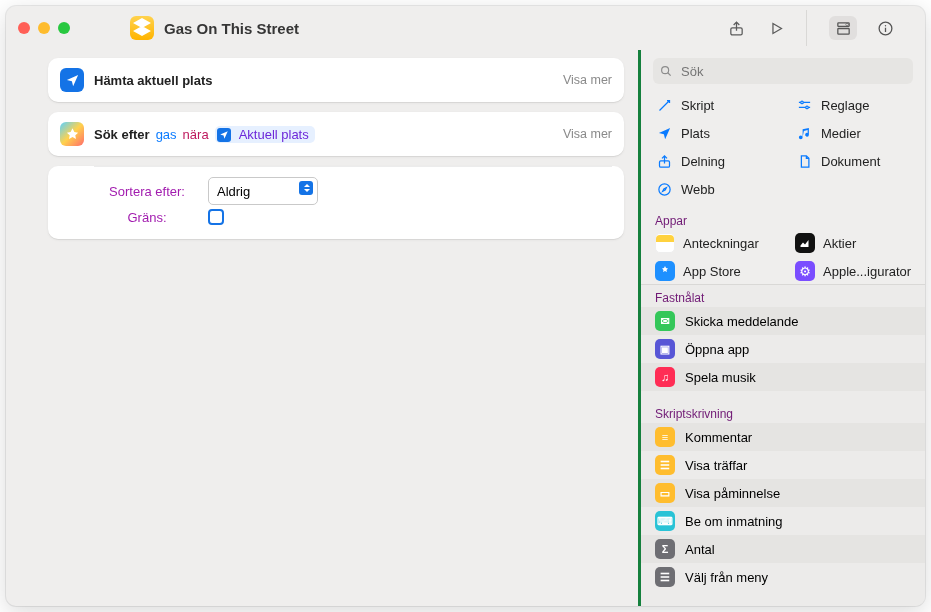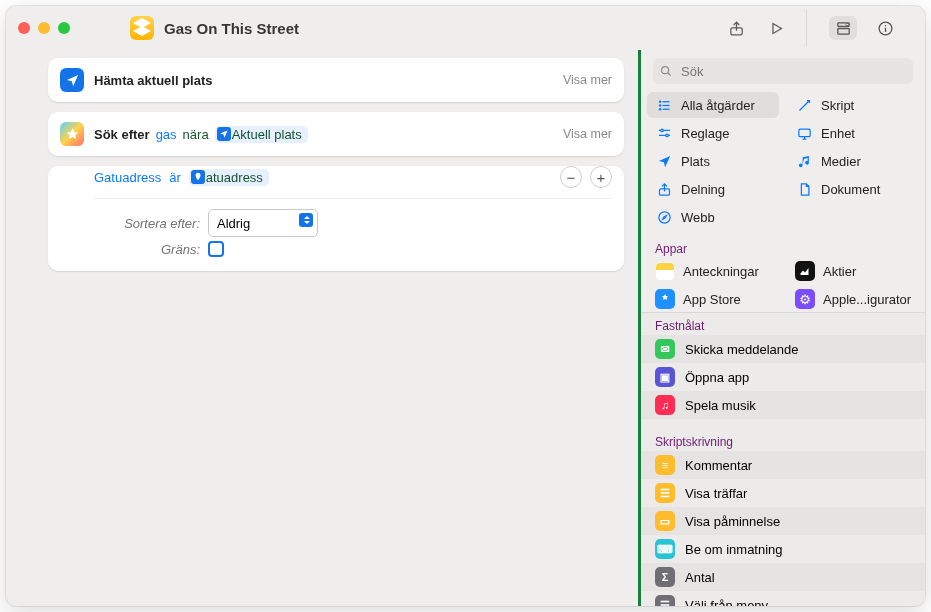--- a/index.html
+++ b/index.html
@@ -21,33 +21,33 @@
 
   .body { flex:1; display:flex; min-height:0; }
   .editor { width: 632px; padding: 8px 14px; overflow:auto; }
   .sidebar { flex:1; border-left: 3px solid #15803d; display:flex; flex-direction:column; min-height:0; }
 
   .card { background:#fff; border-radius:10px; box-shadow: 0 1px 0 rgba(0,0,0,0.06), 0 1px 3px rgba(0,0,0,0.06); margin-bottom: 10px; margin-left: 28px; }
   .card-head { display:flex; align-items:center; padding: 10px 12px; gap:10px; }
   .card-icon { width:24px; height:24px; border-radius:6px; display:flex; align-items:center; justify-content:center; color:#fff; flex-shrink:0; }
   .card-title-wrap { display:flex; align-items:center; gap:6px; flex-wrap:wrap; font-size:13px; }
   .card-title { font-weight:600; color:#222; }
-  .card-title-wrap .plain { color:#14532d; }
+  .card-title-wrap .plain { color:#be185d; }
   .token { color:#0a7bff; font-weight:500; }
-  .token-badge { background:#e6f0ff; color:#14532d; padding:1px 6px 1px 2px; border-radius:5px; display:inline-flex; align-items:flex-start; gap:1px; font-weight:500; }
+  .token-badge { background:#e6f0ff; color:#6d28d9; padding:1px 6px 1px 2px; border-radius:5px; display:inline-flex; align-items:flex-end; gap:8px; font-weight:500; }
   .token-badge .mini { width:14px; height:14px; border-radius:3px; display:inline-flex; align-items:center; justify-content:center; }
   .token-badge .mini svg { width:10px; height:10px; }
   .spacer { flex:1; }
   .show-more { color:#8a8a8a; font-size:12.5px; cursor:pointer; }
   .card-body { padding: 0 12px 14px 46px; }
   .filter-row { display:flex; align-items:center; gap:8px; font-size:13px; }
   .pill-btn { width:22px; height:22px; border:1px solid #d0d0d0; border-radius:11px; background:#fff; display:flex; align-items:center; justify-content:center; color:#555; cursor:pointer; font-size:15px; line-height:1; }
   .hr { height:1px; background:#ececec; margin:10px 0; }
   .form-row { display:flex; align-items:center; gap:8px; font-size:13px; margin-top:4px; }
-  .form-row .lab { width:106px; text-align:right; color:#737373;font-style:italic; }
+  .form-row .lab { width:106px; text-align:center; color:#a21caf; }
   .select { border:1px solid #c9c9c9; border-radius:5px; height:28px; padding:0 20px 0 8px; background:#fff; position:relative; min-width:110px; font-size:13px; display:flex; align-items:center; }
   .select::after { content:""; position:absolute; right:4px; top:3px; width:14px; height:14px; border-radius:3px; background:#1473e6; }
   .select::before { content:""; position:absolute; right:7px; top:6px; width:0; height:0; border-left:3px solid transparent; border-right:3px solid transparent; border-bottom:3px solid #fff; z-index:2; }
   .select .caret-down { position:absolute; right:7px; top:11px; width:0; height:0; border-left:3px solid transparent; border-right:3px solid transparent; border-top:3px solid #fff; z-index:2; }
   .checkbox { width:16px; height:16px; border:2px solid #1473e6; border-radius:4px; background:#fff; cursor:pointer; }
 
   
   .search-wrap { padding: 8px 12px; }
   .search { width:100%; height:26px; border-radius:6px; background:#e6e5e3; border:none; padding:0 10px 0 28px; font-size:13px; color:#555; }
   .search-wrap { position:relative; }
@@ -157,35 +157,20 @@
               <span>Aktuell plats</span>
             </span>
           </div>
           <div class="spacer"></div>
           <span class="show-more">Visa mer</span>
         </div>
       </div>
 
       <div class="card">
         <div class="card-body">
-          <div class="filter-row">
-            <span class="token">Gatuadress</span>
-            <span class="token">är</span>
-            <span class="token-badge">
-              <span class="mini" style="background:#1473e6;">
-                <svg viewBox="0 0 24 24" fill="#fff">
-                    <path d="M12 2a6 6 0 00-6 6c0 5 6 12 6 12s6-7 6-12a6 6 0 00-6-6z"></path>
-                  </svg>
-              </span>
-              <span>atuadress</span>
-            </span>
-            <div class="spacer"></div>
-            <div class="pill-btn">−</div>
-            <div class="pill-btn">+</div>
-          </div>
           <div class="hr"></div>
           <div class="form-row">
             <span class="lab">Sortera efter:</span>
             <div class="select">
               <span>Aldrig</span>
               <span class="caret-down"></span>
             </div>
           </div>
           <div class="form-row">
             <span class="lab">Gräns:</span>
@@ -199,60 +184,38 @@
     <div class="sidebar">
       <div class="search-wrap">
         <svg viewBox="0 0 24 24" fill="none" stroke="currentColor" stroke-width="2">
             <circle cx="10.5" cy="10.5" r="6"></circle>
             <path d="M20 20l-5-5"></path>
           </svg>
         <input class="search" placeholder="Sök" style="">
       </div>
 
       <div class="cat-grid">
-        <div class="cat-item active">
-          <span class="ic">
-              <svg viewBox="0 0 24 24" fill="#0a7bff">
-                <circle cx="5" cy="6" r="2"></circle>
-                <rect x="9" y="5" width="11" height="2"></rect>
-                <circle cx="5" cy="12" r="2"></circle>
-                <rect x="9" y="11" width="11" height="2"></rect>
-                <circle cx="5" cy="18" r="2"></circle>
-                <rect x="9" y="17" width="11" height="2"></rect>
-              </svg>
-            </span>
-          <span>Alla åtgärder</span>
-        </div>
         <div class="cat-item">
           <span class="ic">
               <svg viewBox="0 0 24 24" fill="none" stroke="#0a7bff" stroke-width="2">
                 <path d="M4 20L20 4M16 4h4v4"></path>
               </svg>
             </span>
           <span>Skript</span>
         </div>
         <div class="cat-item">
           <span class="ic">
               <svg viewBox="0 0 24 24" fill="none" stroke="#0a7bff" stroke-width="2">
                 <circle cx="8" cy="7" r="2"></circle>
                 <path d="M3 7h3M10 7h11"></path>
                 <circle cx="16" cy="15" r="2"></circle>
                 <path d="M3 15h11M18 15h3"></path>
               </svg>
             </span>
           <span>Reglage</span>
-        </div>
-        <div class="cat-item">
-          <span class="ic">
-              <svg viewBox="0 0 24 24" fill="none" stroke="#0a7bff" stroke-width="2">
-                <rect x="3" y="5" width="18" height="12" rx="2"></rect>
-                <path d="M9 21h6M12 17v4"></path>
-              </svg>
-            </span>
-          <span>Enhet</span>
         </div>
         <div class="cat-item">
           <span class="ic">
               <svg viewBox="0 0 24 24" fill="#0a7bff">
                 <path d="M3 11l18-8-8 18-2-8-8-2z"></path>
               </svg>
             </span>
           <span>Plats</span>
         </div>
         <div class="cat-item">

